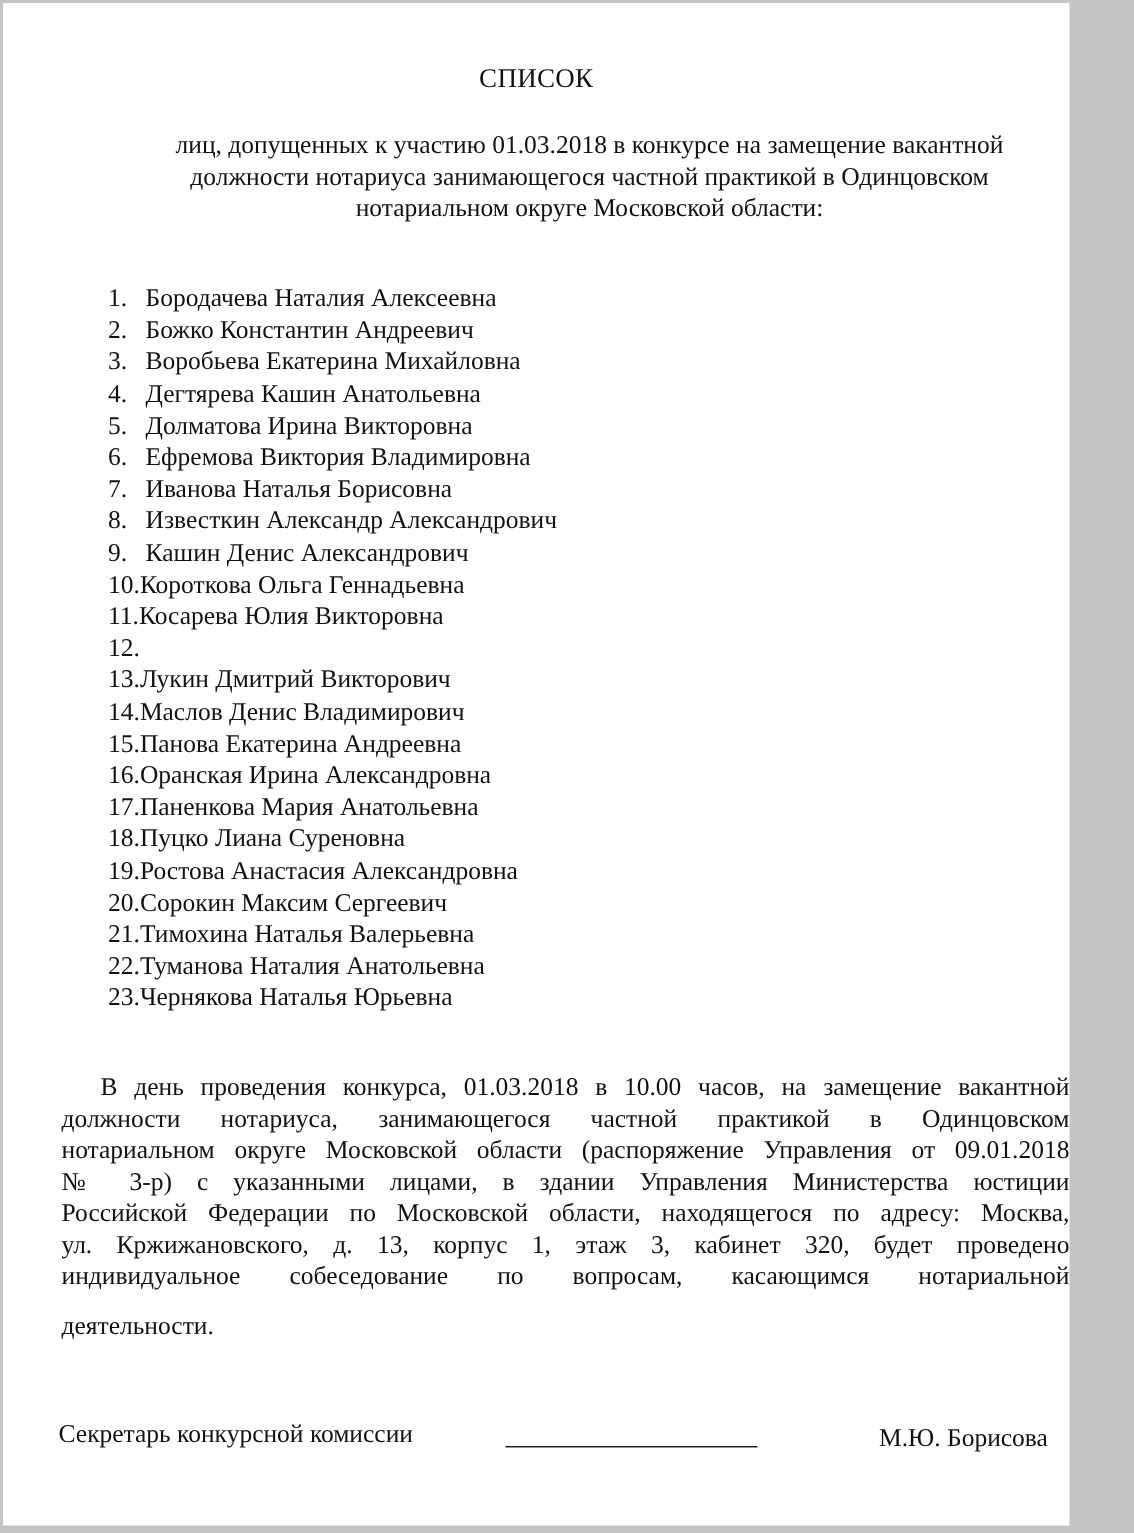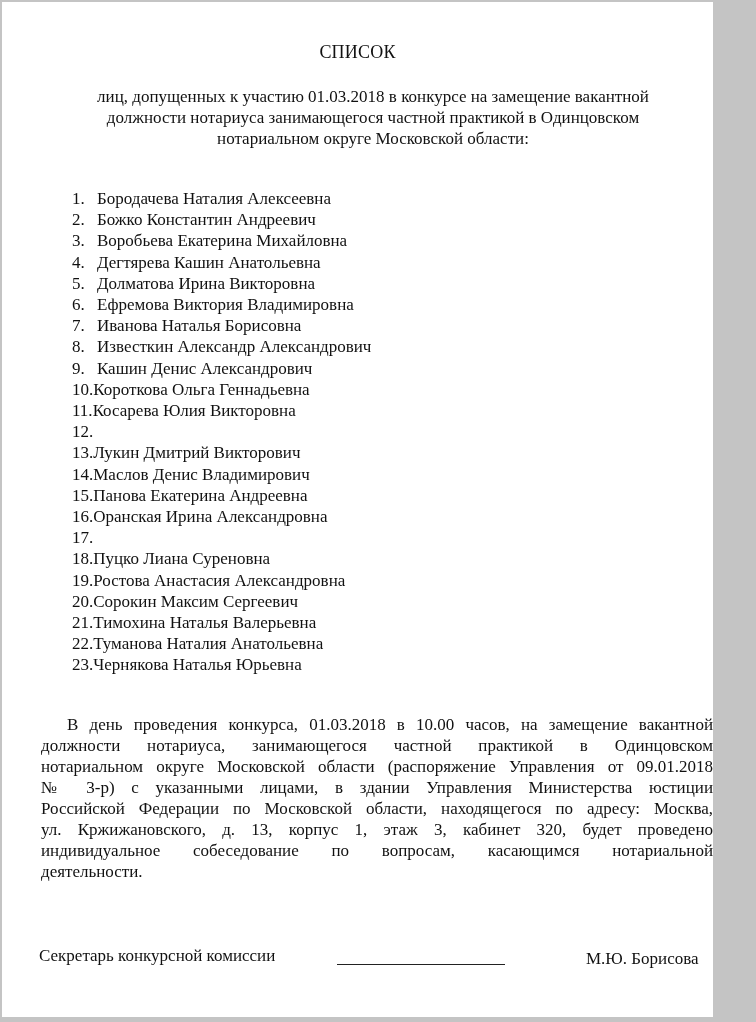--- a/index.html
+++ b/index.html
@@ -28,21 +28,21 @@
       top: 40px;
       left: 0;
       width: 100%;
       text-align: center;
       font-size: 18px;
       letter-spacing: 0.2px;
     }
     .subtitle {
       position: absolute;
       top: 84px;
-      left: 56px;
+      left: 76px;
       width: 630px;
       text-align: center;
       font-size: 17px;
       line-height: 21px;
     }
     .subtitle .line { display: block; white-space: nowrap; }
     .list {
       position: absolute;
       top: 186px;
       left: 70px;
@@ -68,21 +68,21 @@
       line-height: 21px;
       text-align: justify;
     }
     .body-text .line {
       display: block;
       text-align: justify;
       text-align-last: justify;
       white-space: nowrap;
     }
     .body-text .line.first { text-indent: 26px; }
-    .body-text .line.last { text-align-last: left; }
+    .body-text .line.last { text-align-last: left; margin-top: 12px; }
     .signature {
       position: absolute;
       top: 944px;
       left: 0;
       width: 100%;
       font-size: 17px;
     }
     .sig-role {
       position: absolute;
       left: 37px;
@@ -176,20 +176,21 @@
     <li>
         <span class="num">15.</span>
         <span class="name">Панова Екатерина Андреевна</span>
       </li>
     <li>
         <span class="num">16.</span>
         <span class="name">Оранская Ирина Александровна</span>
       </li>
     <li>
         <span class="num">17.</span>
+        <span class="name">Паненкова Мария Анатольевна</span>
       </li>
     <li>
         <span class="num">18.</span>
         <span class="name">Пуцко Лиана Суреновна</span>
       </li>
     <li>
         <span class="num">19.</span>
         <span class="name">Ростова Анастасия Александровна</span>
       </li>
     <li>

